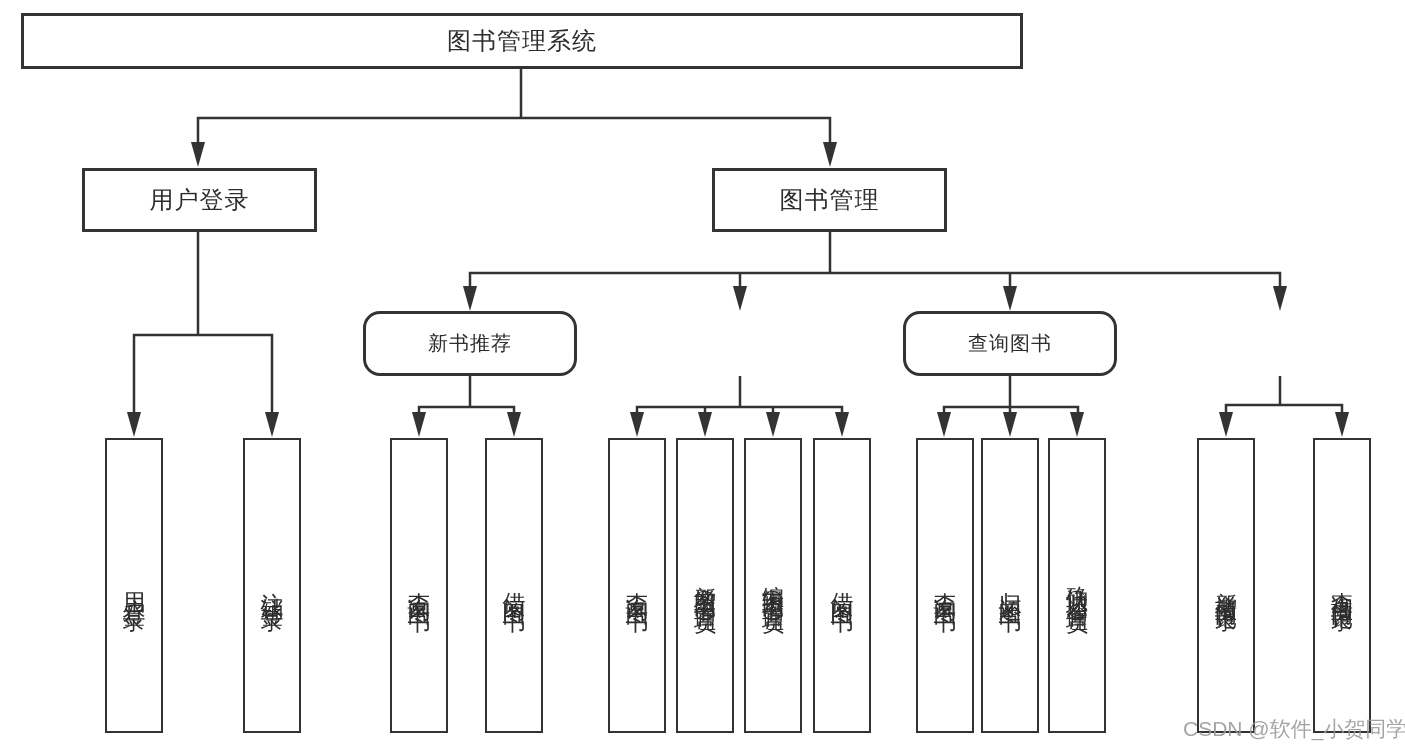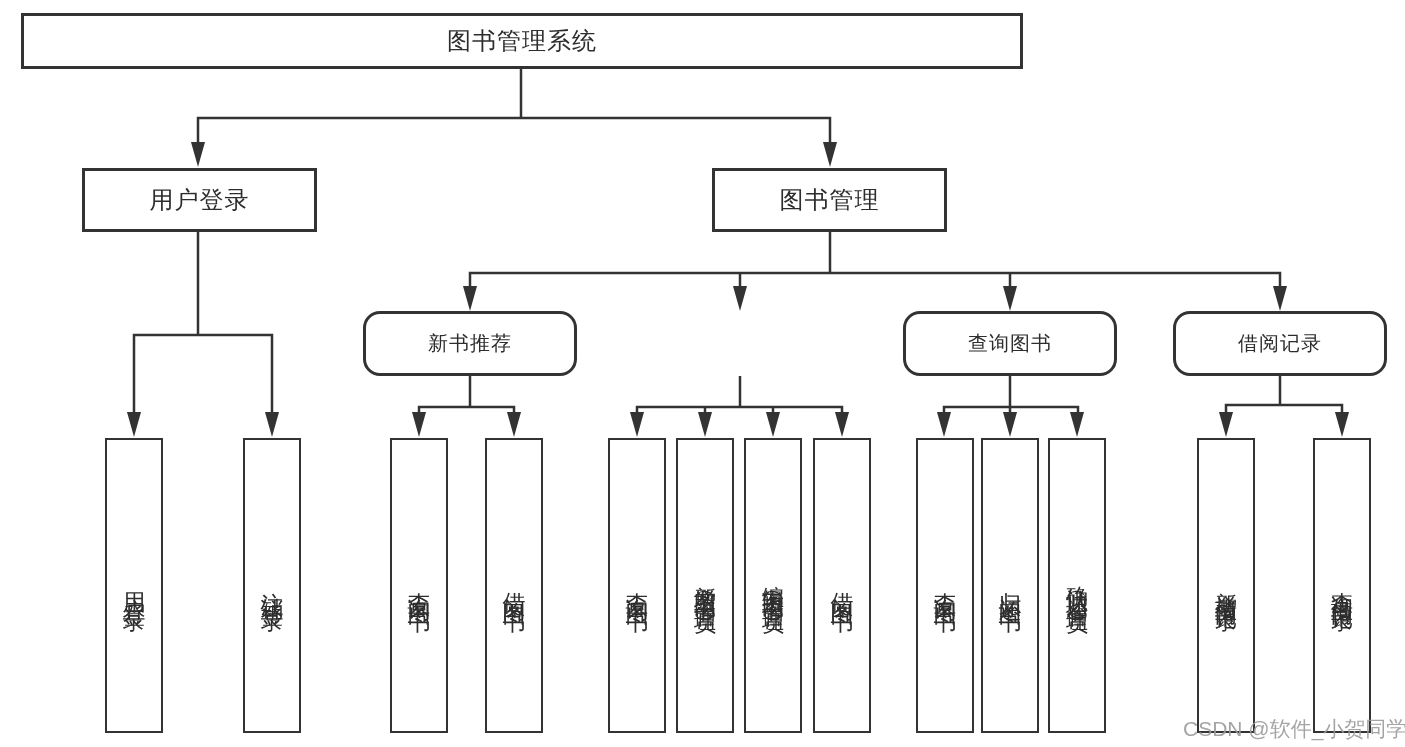--- a/index.html
+++ b/index.html
@@ -117,23 +117,20 @@
   <div class="node node-l2" style="left:712px;text-align:center;">
     <span>图书管理</span>
   </div>
 
   <div class="node node-l3" style="left:363px;">
     <span>新书推荐</span>
   </div>
   <div class="node node-l3" style="left:903px;">
     <span>查询图书</span>
   </div>
-  <div class="node node-l3" style="left:1173px;">
-    <span>借阅记录</span>
-  </div>
 
   <div class="leaf" style="left:105px;">
     <span>用户登录</span>
   </div>
   <div class="leaf" style="left:243px;">
     <span>注销登录</span>
   </div>
 
   <div class="leaf" style="left:390px;">
     <span>查询图书</span>

